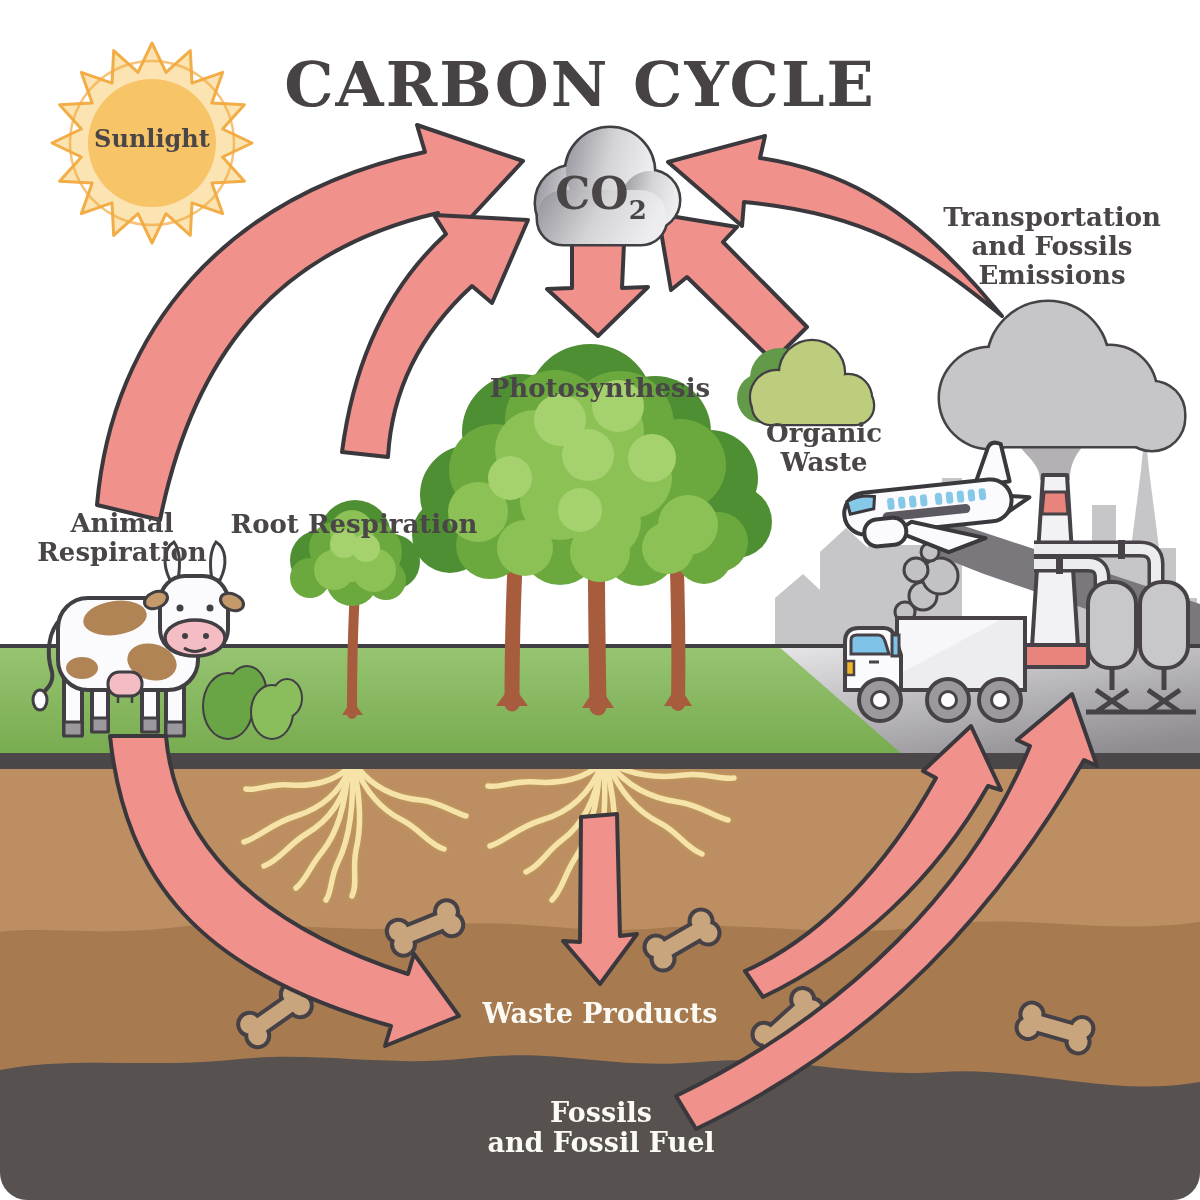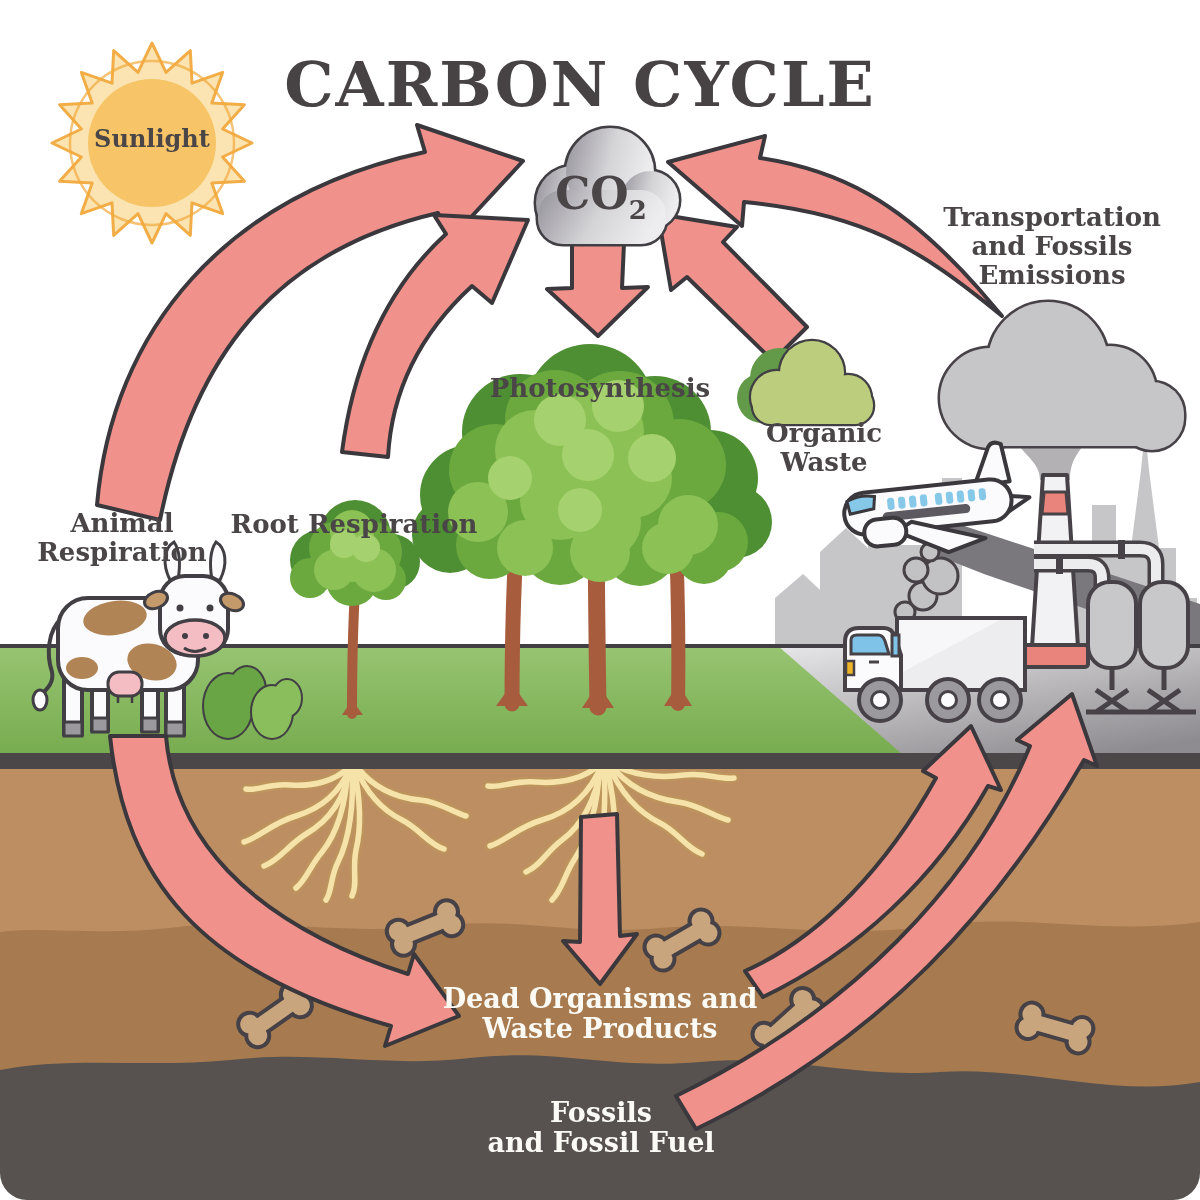--- a/index.html
+++ b/index.html
@@ -410,21 +410,20 @@
     <div>Waste</div>
   </div>
 
   <div class="lbl" style="left:1052px;top:247px;">
     <div>Transportation</div>
     <div>and Fossils</div>
     <div>Emissions</div>
   </div>
 
   <div class="lbl light" style="left:600px;top:1014px;">
-    <div>Dead Organisms and</div>
     <div>Waste Products</div>
   </div>
 
   <div class="lbl light" style="left:601px;top:1128px;">
     <div>Fossils</div>
     <div>and Fossil Fuel</div>
   </div>
 
 </div>
 

